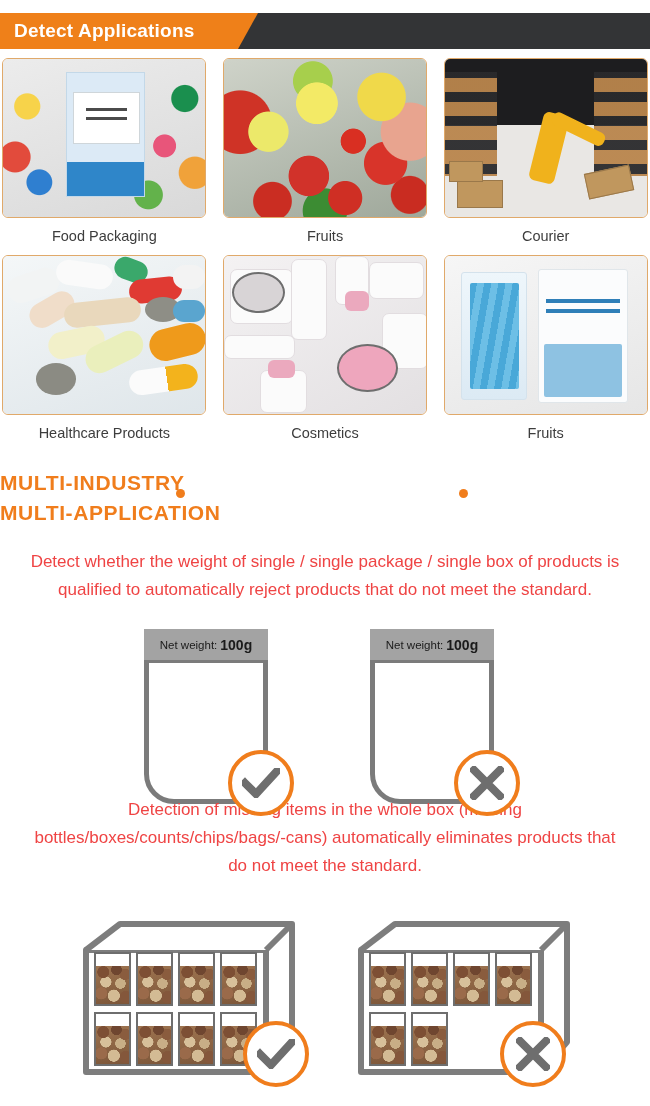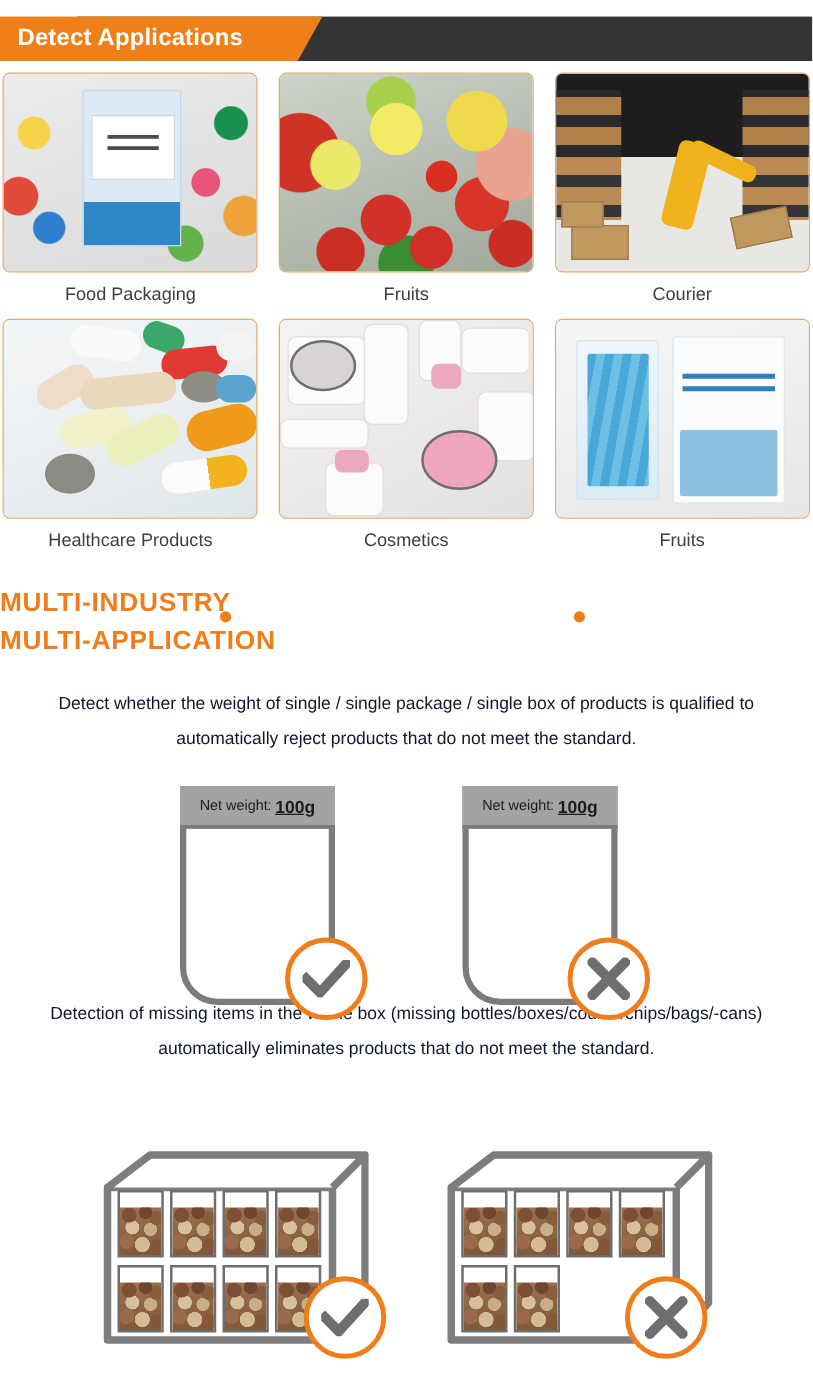--- a/index.html
+++ b/index.html
@@ -126,39 +126,39 @@
   }
   .dot{
     position:absolute;width:9px;height:9px;border-radius:50%;background:#f07d1c;
   }
   .dot.l{left:176px;top:489px;}
   .dot.r{left:459px;top:489px;}
 
   
   .para{
     position:absolute;left:25px;width:600px;text-align:center;
-    font-size:14px;color:#0f172a;line-height:28px;
+    font-size:17px;color:#ef4444;line-height:28px;
   }
   #para1{top:548px;}
   #para2{top:796px;}
 
   
   .bag{position:absolute;width:124px;height:175px;}
   #bag-ok{left:144px;top:629px;}
   #bag-bad{left:370px;top:629px;}
   .bag .body{
     position:absolute;inset:0;border:5px solid #7b7b7b;
     border-radius:0 0 30px 30px;background:#fff;box-sizing:border-box;overflow:hidden;
   }
   .bag .label{
     position:absolute;left:0;right:0;top:0;height:31px;background:#a3a3a3;
     border-bottom:3px solid #7b7b7b;display:flex;align-items:center;justify-content:center;
     font-size:11.5px;color:#1b1b1b;white-space:nowrap;z-index:3;
   }
-  .bag .label b{font-size:14px;margin-left:3px;text-decoration:underline;}
+  .bag .label b{font-size:14px;margin-left:3px;}
   .bag .gap{position:absolute;left:0;right:0;background:#fff;z-index:2;}
   .nuts{
     position:absolute;left:0;right:0;bottom:0;
     background:
       radial-gradient(circle at 18% 12%,#8a5a3c 0 9%,transparent 9.5%),
       radial-gradient(circle at 46% 8%,#7d4f34 0 8%,transparent 8.5%),
       radial-gradient(circle at 74% 14%,#96684a 0 9%,transparent 9.5%),
       radial-gradient(circle at 90% 6%,#cbb189 0 8%,transparent 8.5%),
       radial-gradient(circle at 12% 32%,#8d5d3e 0 9%,transparent 9.5%),
       radial-gradient(circle at 40% 30%,#a0leading 0 0,transparent 0),

